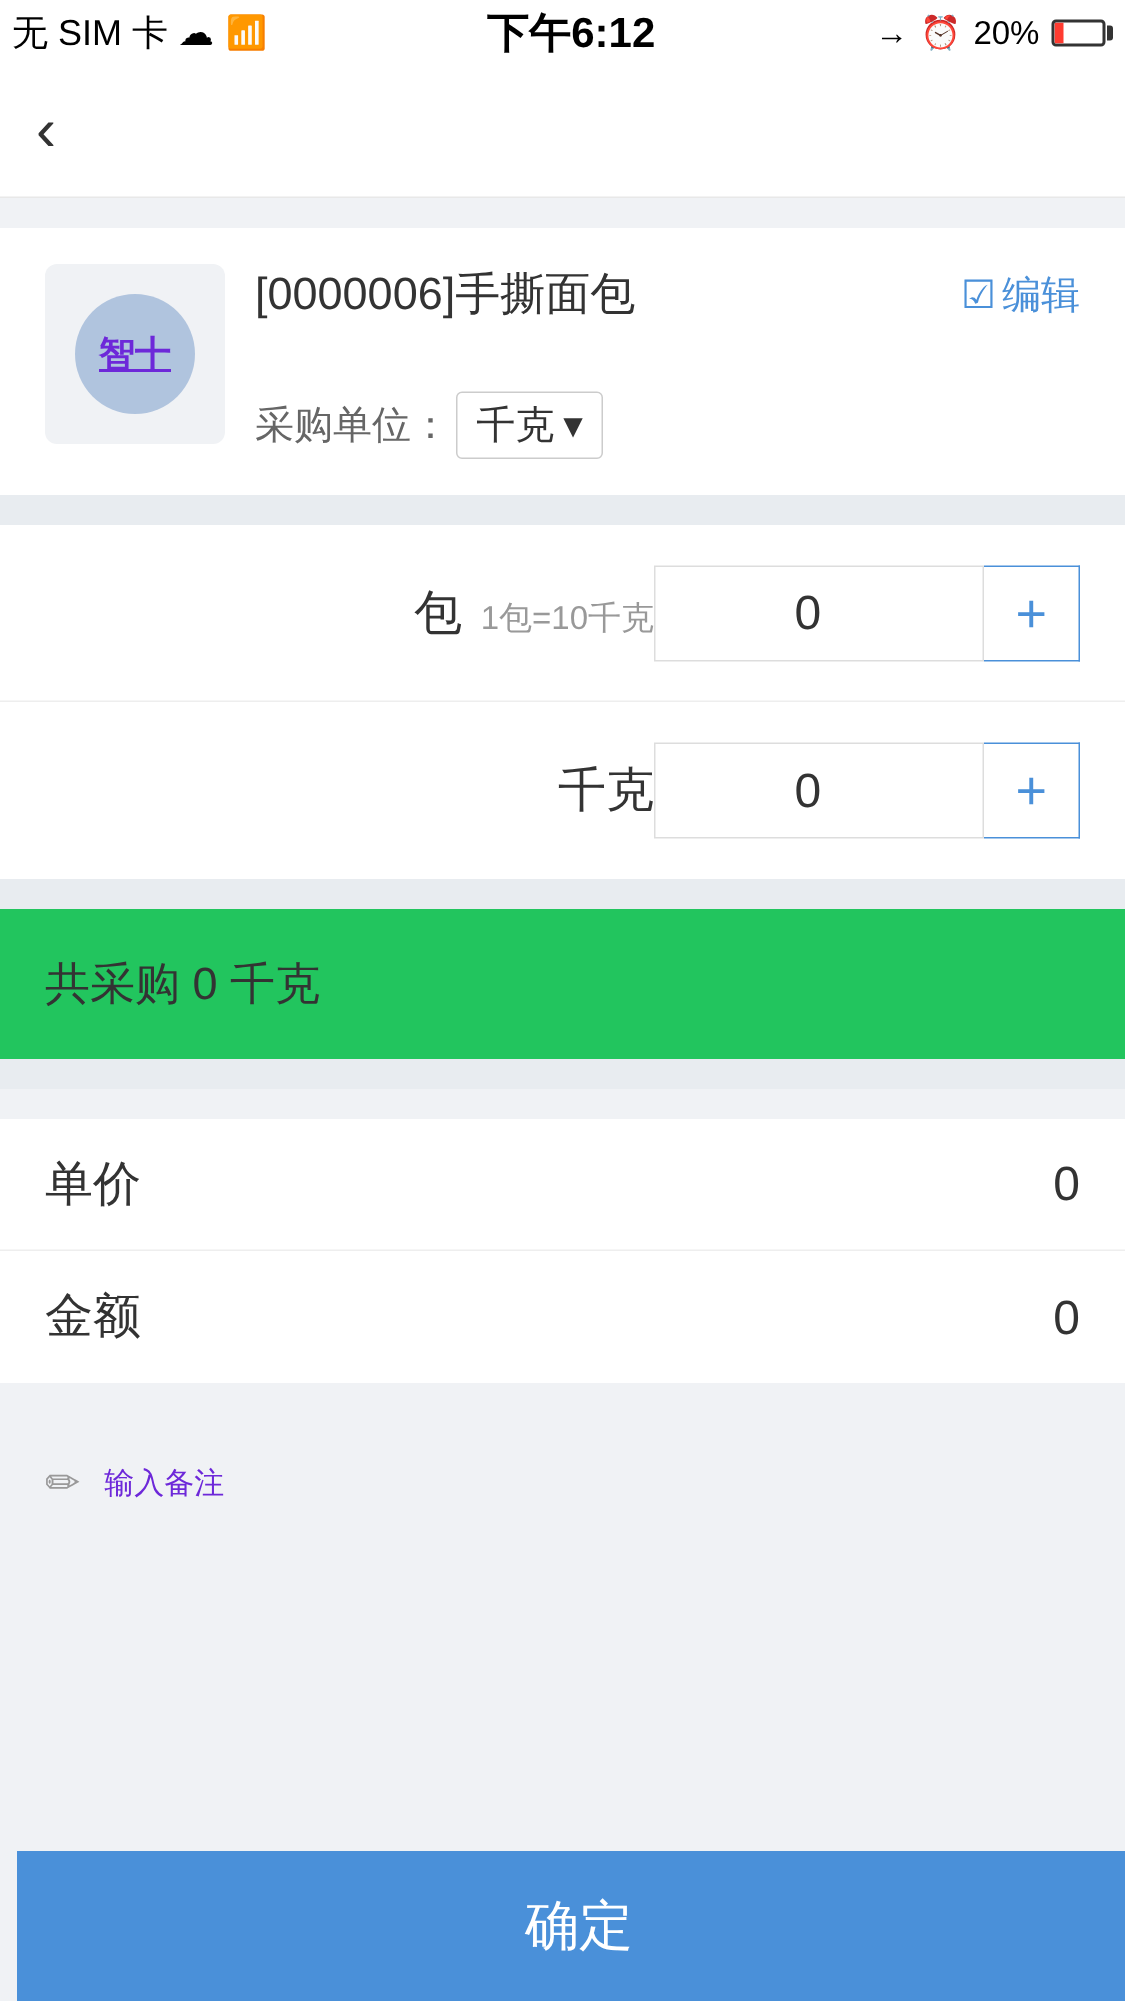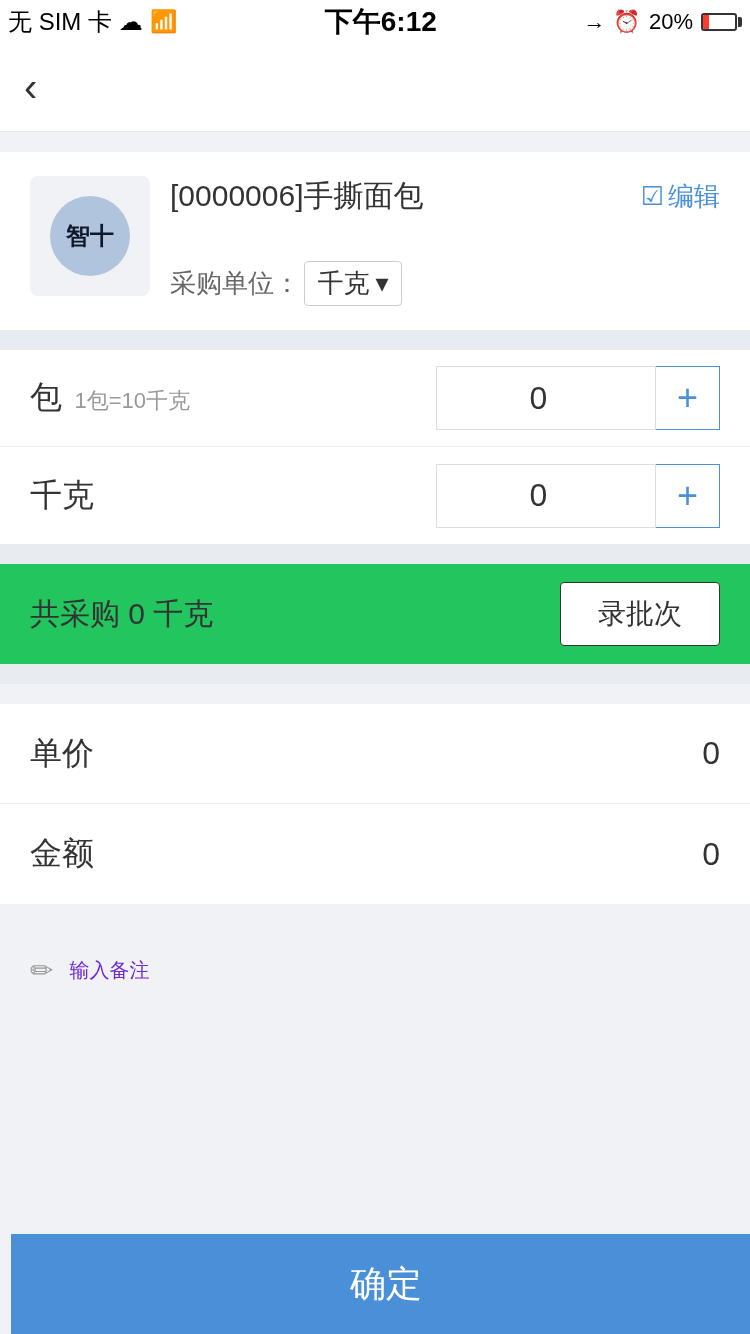--- a/index.html
+++ b/index.html
@@ -117,22 +117,23 @@
       height: 80px;
       background: #b0c4de;
       border-radius: 50%;
       display: flex;
       align-items: center;
       justify-content: center;
       position: relative;
     }
     .product-logo-text {
       font-size: 24px;
-      color: #0f172a;
+      color: #6d28d9;
       font-weight: bold;
+      text-decoration: underline;
     }
     .product-info {
       flex: 1;
     }
     .product-header {
       display: flex;
       align-items: center;
       justify-content: space-between;
       margin-bottom: 20px;
     }
@@ -186,23 +187,23 @@
       background: #e8ecf0;
     }
 
     
     .input-section {
       background: #fff;
     }
     .input-row {
       display: flex;
       align-items: center;
-      justify-content: space-between;
+      justify-content: flex-end;
       padding: 4px 30px;
-      height: 97px;
+      height: 118px;
       border-bottom: 1px solid #eee;
     }
     .input-row:last-child {
       border-bottom: none;
     }
     .input-label {
       font-size: 32px;
       color: #333;
       font-weight: 500;
     }
@@ -274,21 +275,21 @@
     
     .info-section {
       background: #fff;
       margin-top: 20px;
     }
     .info-row {
       display: flex;
       align-items: center;
       justify-content: space-between;
       padding: 0 30px;
-      height: 100px;
+      height: 88px;
       border-bottom: 1px solid #eee;
     }
     .info-row:last-child {
       border-bottom: none;
     }
     .info-label {
       font-size: 32px;
       color: #333;
     }
     .info-value {
@@ -423,23 +424,20 @@
       <div class="plus-btn">
         <span class="plus-icon">+</span>
       </div>
     </div>
   </div>
 </div>
 
 <div class="section-divider"></div>
 <div class="summary-row" style="background:#22c55e; margin-top:0;">
   <span class="summary-text">共采购 0 千克</span>
-  <div class="record-btn">
-    <span>录批次</span>
-  </div>
 </div>
 <div class="section-divider"></div>
 
 <div class="info-section">
   <div class="info-row">
     <span class="info-label">单价</span>
     <span class="info-value">0</span>
   </div>
   <div class="info-row">
     <span class="info-label">金额</span>

